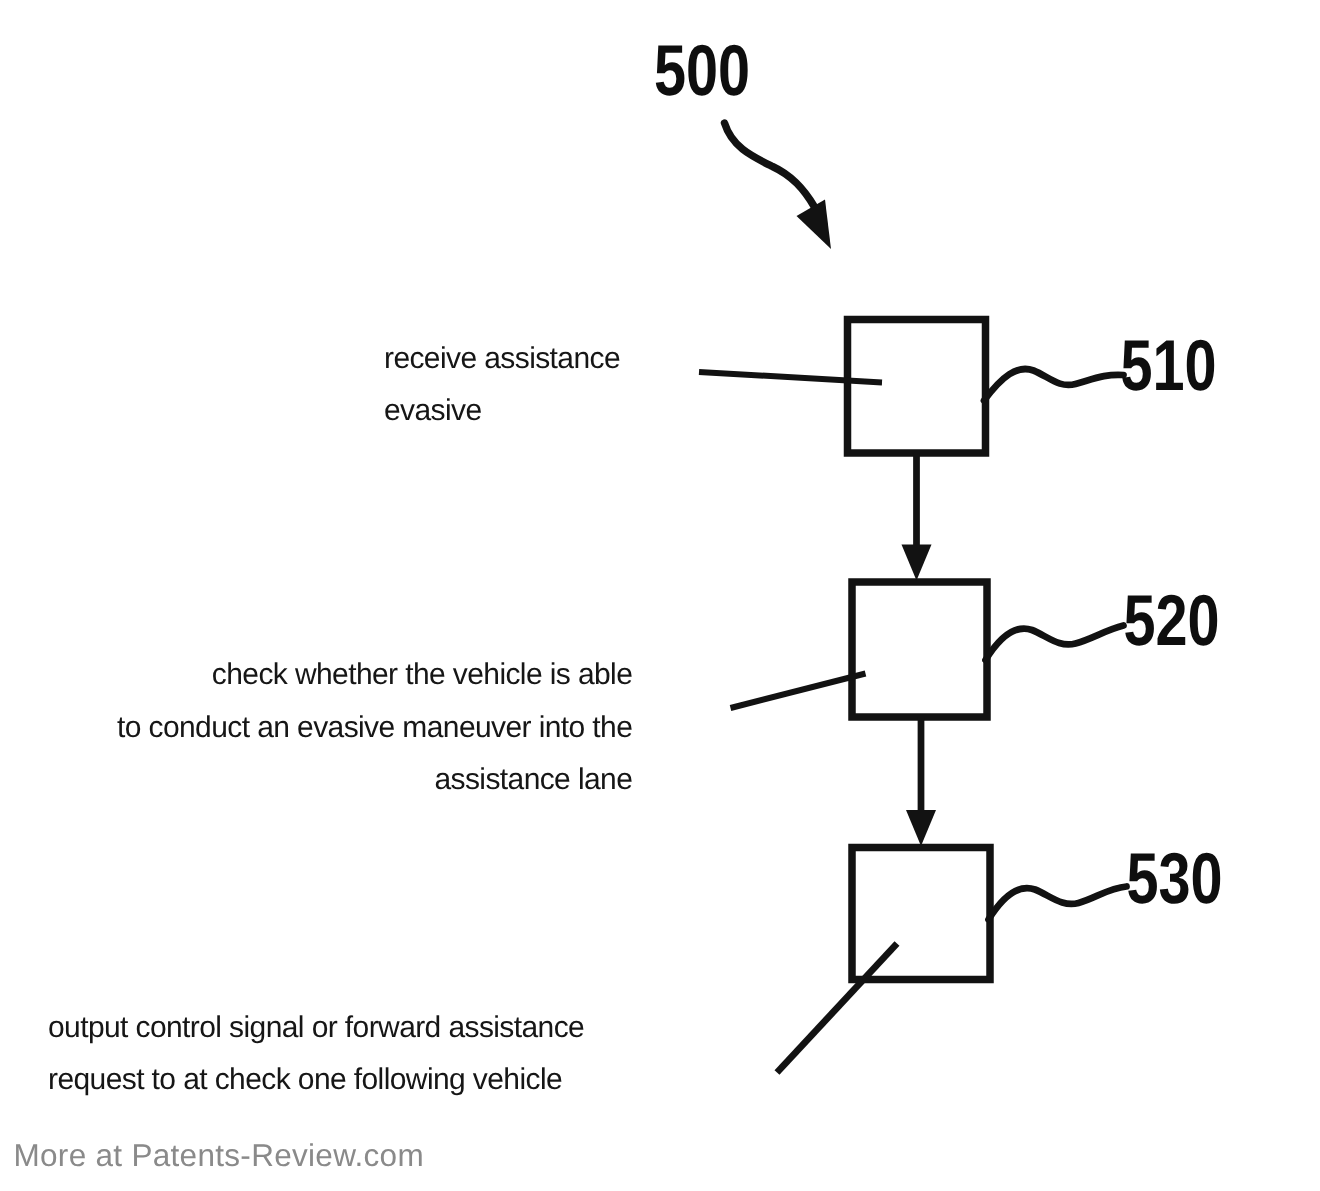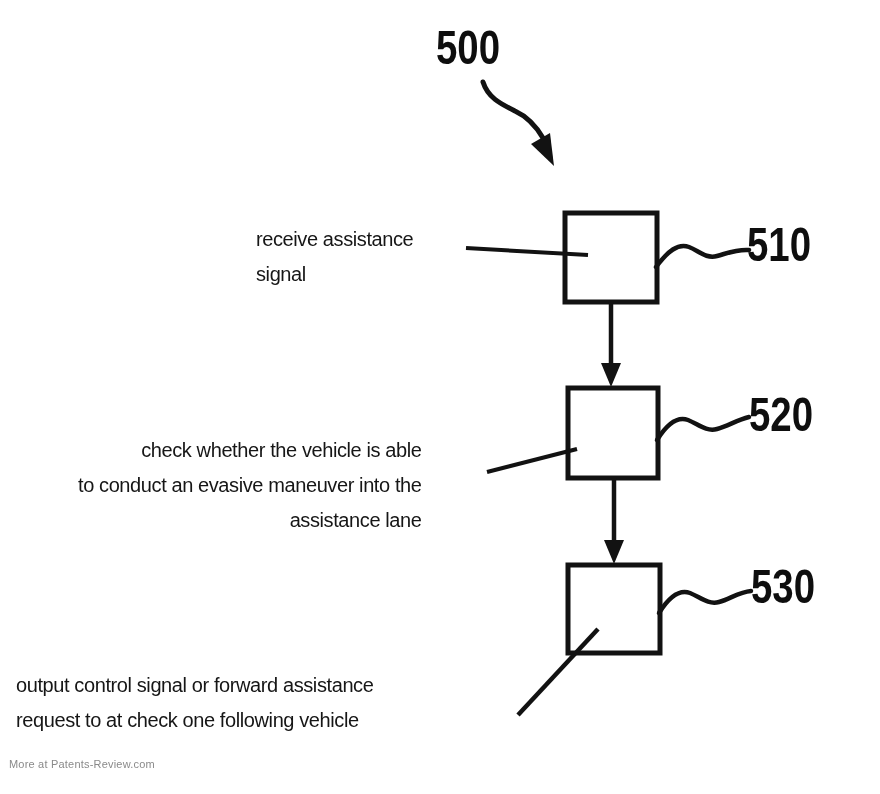--- a/index.html
+++ b/index.html
@@ -43,26 +43,26 @@
   .step-label {
     position: absolute;
     font-size: 20px;
     line-height: 35px;
     letter-spacing: -0.4px;
     color: #161616;
     white-space: nowrap;
   }
   .label-1 { left: 256px; top: 222px; }
   .label-2 { left: 78px;  top: 433px; text-align: right; }
-  .label-3 { left: 16px;  top: 668px; }
+  .label-3 { left: 32px;  top: 668px; }
   .watermark {
     position: absolute;
     left: 9px;
     top: 758px;
-    font-size: 11px;
+    font-size: 21px;
     line-height: 1.2;
     letter-spacing: 0.2px;
     color: #8a8a8a;
     white-space: nowrap;
   }
 </style>
 </head>
 <body>
 
 <div class="canvas">
@@ -92,21 +92,21 @@
   </svg>
 
   <div class="ref-num fig-num">500</div>
 
   <div class="ref-num ref-510">510</div>
   <div class="ref-num ref-520">520</div>
   <div class="ref-num ref-530">530</div>
 
   <div class="step-label label-1">
     <div>receive assistance</div>
-    <div>signal</div>
+    <div>evasive</div>
   </div>
 
   <div class="step-label label-2">
     <div>check whether the vehicle is able</div>
     <div>to conduct an evasive maneuver into the</div>
     <div>assistance lane</div>
   </div>
 
   <div class="step-label label-3">
     <div>output control signal or forward assistance</div>

